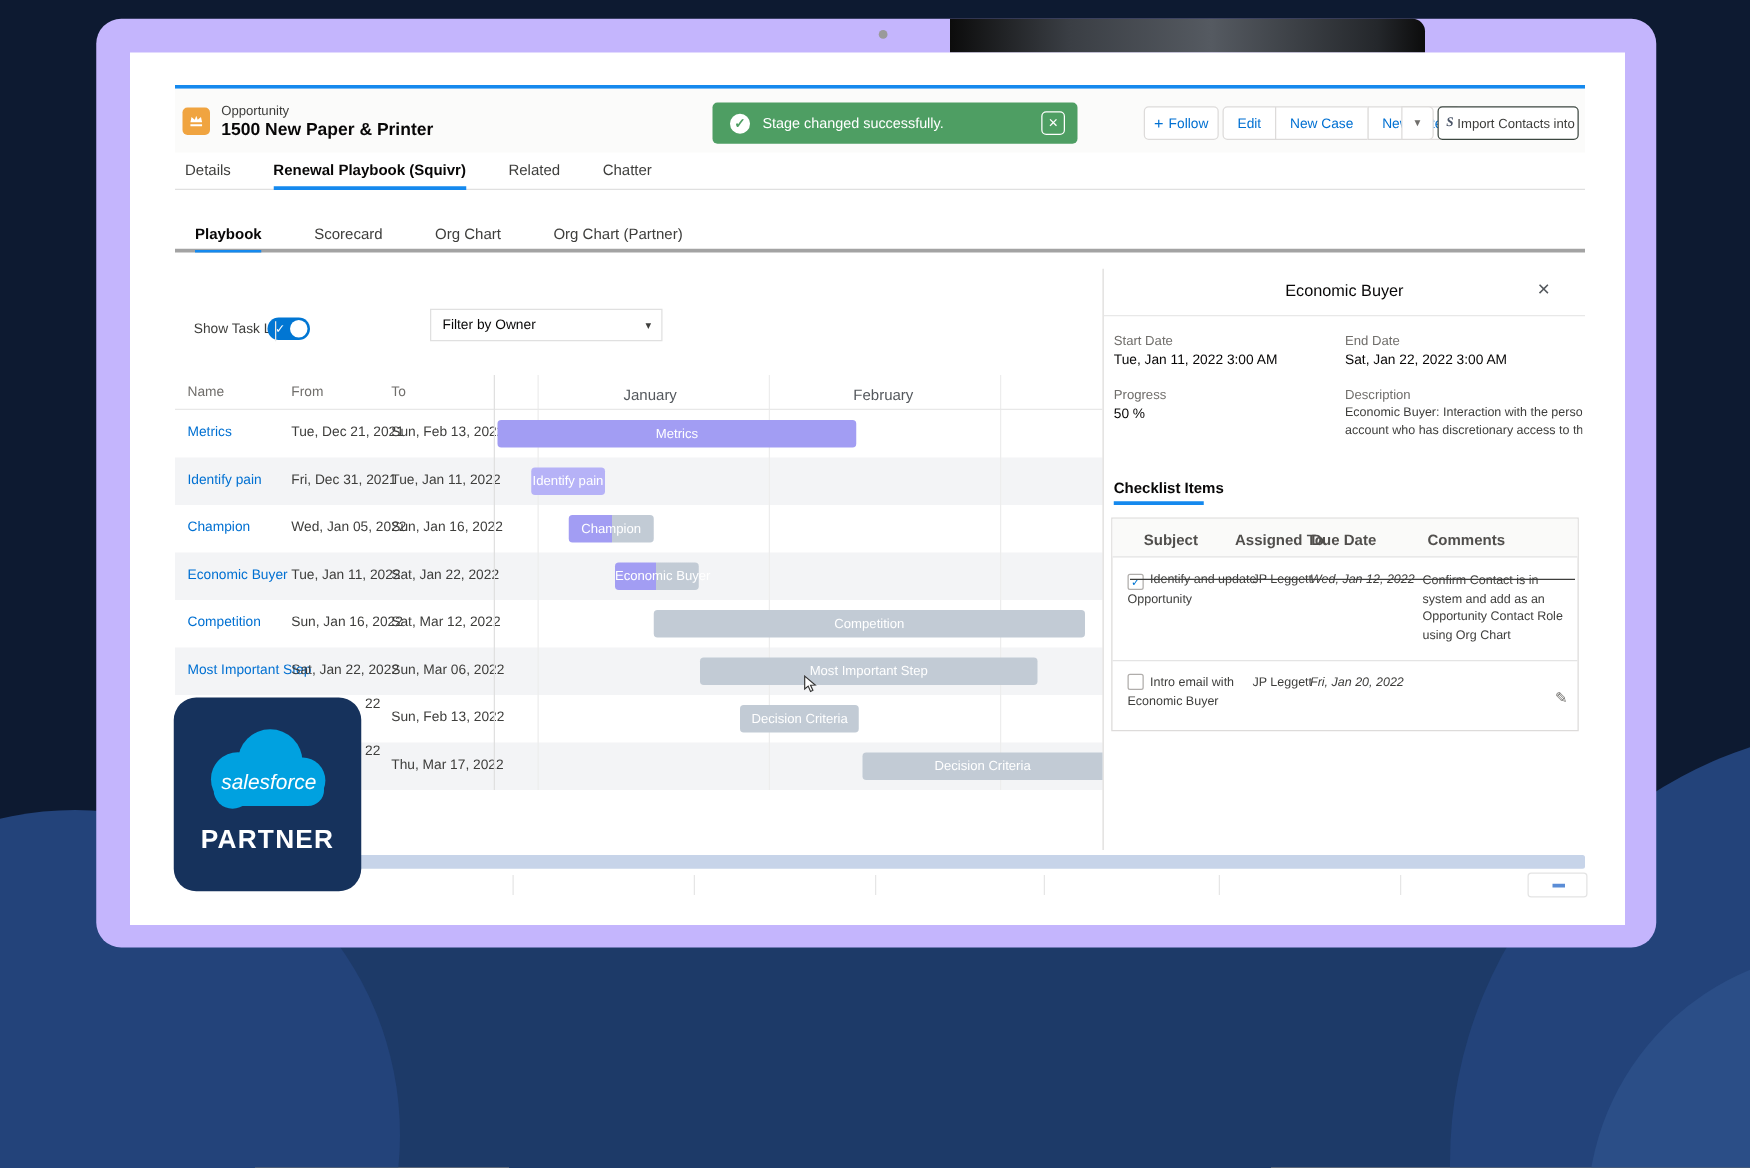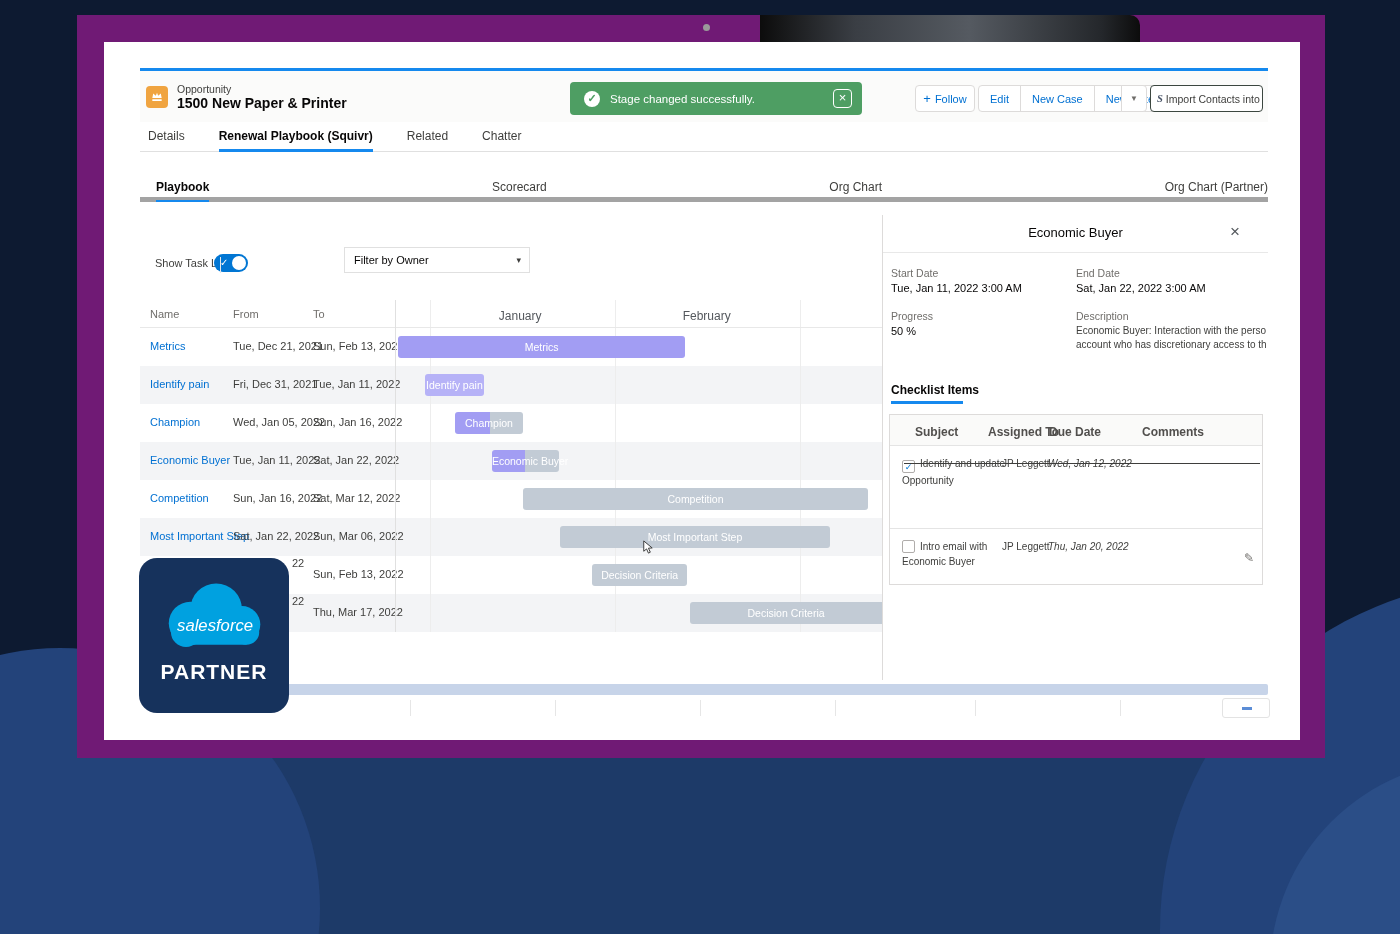--- a/index.html
+++ b/index.html
@@ -7,21 +7,21 @@
   .stage { position:relative; width:1400px; height:934px; overflow:hidden; background:#0d1a31; }
 
   
   .bg-band { position:absolute; left:0; top:684px; width:1400px; height:250px; background:#1d3a68; }
   .bg-circ { position:absolute; border-radius:50%; }
   .c-l  { left:-200px; top:648px; width:520px; height:520px; background:#23437a; }
   .c-r  { left:1160px; top:580px; width:700px; height:700px; background:#23437a; }
   .c-r2 { left:1270px; top:760px; width:420px; height:420px; background:#2b4e87; }
 
   
-  .monitor { position:absolute; left:77px; top:15px; width:1248px; height:743px; background:#701a75; border-radius:0; }
+  .monitor { position:absolute; left:77px; top:15px; width:1248px; height:743px; background:#c4b5fd; border-radius:20px; }
   .bezel-glare { position:absolute; left:683px; top:0; width:380px; height:27px; border-radius:0 10px 0 0;
     background:linear-gradient(90deg,#0c0c0c 0%,#3a3e44 25%,#555a61 55%,#24272b 90%,#0c0c0c 100%); }
   .webcam { position:absolute; left:626px; top:9px; width:7px; height:7px; border-radius:50%; background:#9a9a9a; }
   .screen { position:absolute; left:27px; top:27px; width:1196px; height:698px; background:#ffffff; overflow:hidden; }
 
   
   .stand { position:absolute; left:77px; top:758px; width:1248px; height:104px;
     background:linear-gradient(180deg,#1f1f1f 0%,#555 7%,#9d9d9d 20%,#d2d2d2 40%,#c8c8c8 58%,#939496 86%,#77787a 100%); }
   .squivr { position:absolute; left:589px; top:7px; width:82px; height:82px; border-radius:50%; background:#1d3b63;
     display:flex; align-items:center; justify-content:center; }
@@ -56,21 +56,21 @@
   .gbtn:first-child { border-radius:4px 0 0 4px; margin-left:0; }
   .btn-caret { position:absolute; left:1018px; top:43px; width:26px; height:27px; border-radius:0 4px 4px 0; color:#706e6b; font-size:8px; margin-left:-1px; }
   .btn-import { position:absolute; left:1046px; top:43px; width:113px; height:27px; border:1px solid #3c4740; border-radius:4px;
     color:#3e3e3c; font-size:10.5px; justify-content:flex-start; padding-left:6px; white-space:nowrap; overflow:hidden; }
   .imp-s { font-family:"Liberation Serif", serif; font-style:italic; font-weight:bold; margin-right:3px; color:#4a5568; }
 
   .tabbar { position:absolute; left:36px; top:80px; width:1128px; height:30px; border-bottom:1px solid #e0e0e0; display:flex; gap:34px; padding-left:8px; }
   .tab { font-size:12px; color:#3e3e3c; line-height:29px; height:30px; cursor:pointer; }
   .tab.active { color:#080707; font-weight:bold; border-bottom:3px solid #1589ee; }
 
-  .subtabbar { position:absolute; left:36px; top:133px; width:1128px; height:27px; border-bottom:5px solid #a3a3a3; display:flex; gap:42px; padding-left:16px;justify-content:space-between; }
+  .subtabbar { position:absolute; left:36px; top:133px; width:1128px; height:27px; border-bottom:3px solid #a3a3a3; display:flex; gap:42px; padding-left:16px; }
   .stab { font-size:12px; color:#3e3e3c; line-height:24px; height:27px; cursor:pointer; }
   .stab.active { color:#080707; font-weight:bold; border-bottom:2.5px solid #1589ee; }
 
   .zoombar { position:absolute; left:59px; top:176px; display:flex; gap:10px; }
   .zbtn { height:27px; padding:0 13px; border:1px solid #dddbda; border-radius:4px; background:#fff; color:#0070d2; font-size:11px;
     display:flex; align-items:center; cursor:pointer; }
   .zbtn.active { background:#1589ee; border-color:#1589ee; color:#fff; }
 
   .task-label { position:absolute; left:51px; top:215px; font-size:11px; color:#3e3e3c; }
   .toggle { position:absolute; left:110px; top:212px; width:34px; height:18px; border-radius:9px; background:#0176d3; cursor:pointer; }
@@ -334,26 +334,27 @@
           <div class="cl-head">
               <span class="cl-hcol" style="left: 25px;">Subject</span>
               <span class="cl-hcol" style="left: 98px;">Assigned To</span>
               <span class="cl-hcol" style="left: 159px;">Due Date</span>
               <span class="cl-hcol" style="left: 252px;">Comments</span>
             </div>
         <div class="cl-row" style="top: 31px; height: 83px; border-bottom: 1px solid rgb(228, 228, 228);">
               <div class="cl-subj"><span class="cl-check">✓</span>Identify and update Opportunity</div>
               <span class="cl-asg">JP Leggett</span>
               <span class="cl-due">Wed, Jan 12, 2022</span>
+              <div class="cl-com">Confirm Contact is in system and add as an Opportunity Contact Role using Org Chart</div>
               <div class="strike"></div>
             </div>
             <div class="cl-row" style="top: 114px; height: 57px;">
               <div class="cl-subj"><span class="cl-check"></span>Intro email with Economic Buyer</div>
               <span class="cl-asg">JP Leggett</span>
-              <span class="cl-due">Thu, Jan 20, 2022</span>
+              <span class="cl-due">Fri, Jan 20, 2022</span>
               <span class="cl-pencil">✎</span>
             </div>
           </div>
       </aside>
 
       <div class="scrollbar"></div>
       <div class="mini-box">
         <span class="mini-dash"></span>
       </div>
     <div class="tick" style="left: 306px;"></div>

